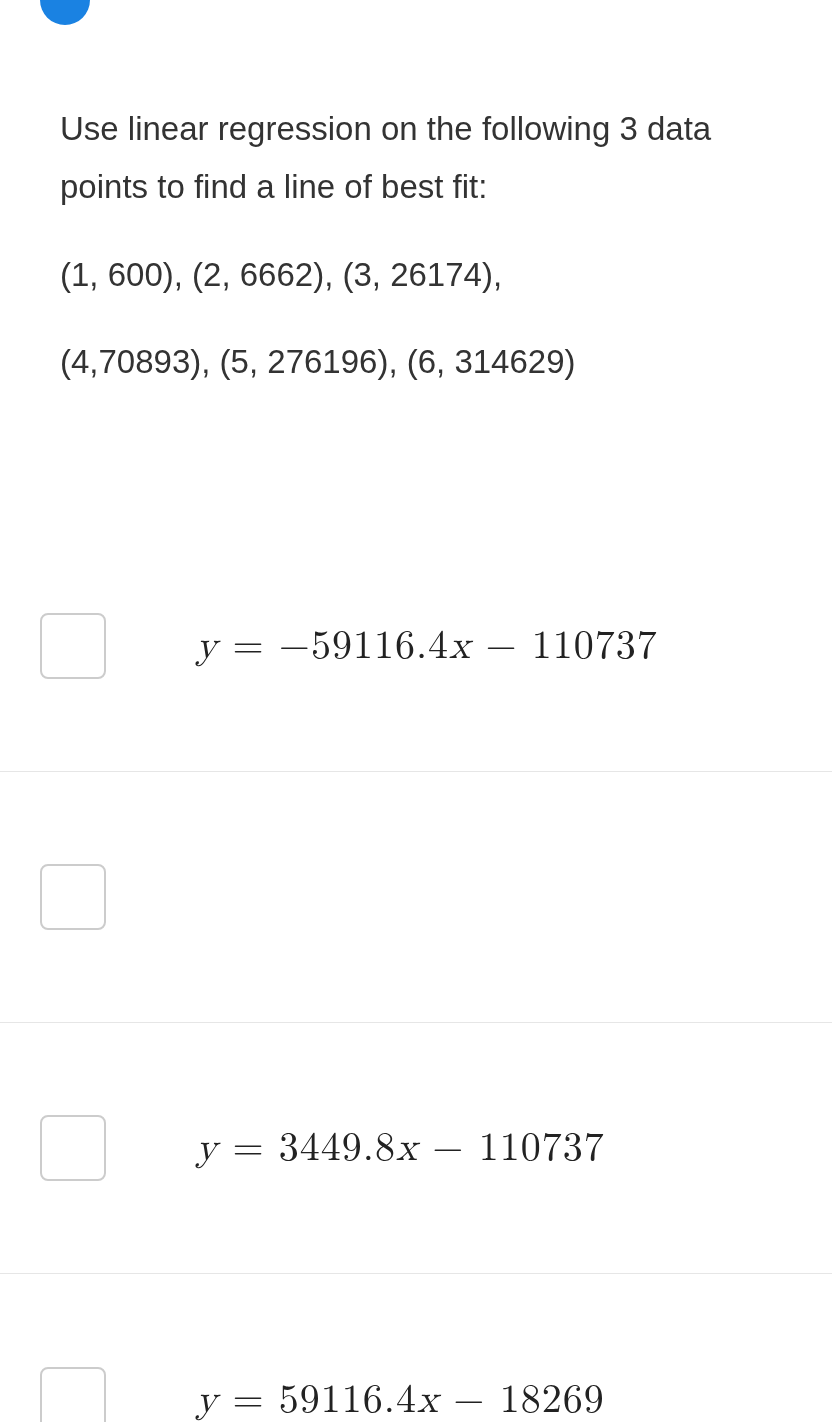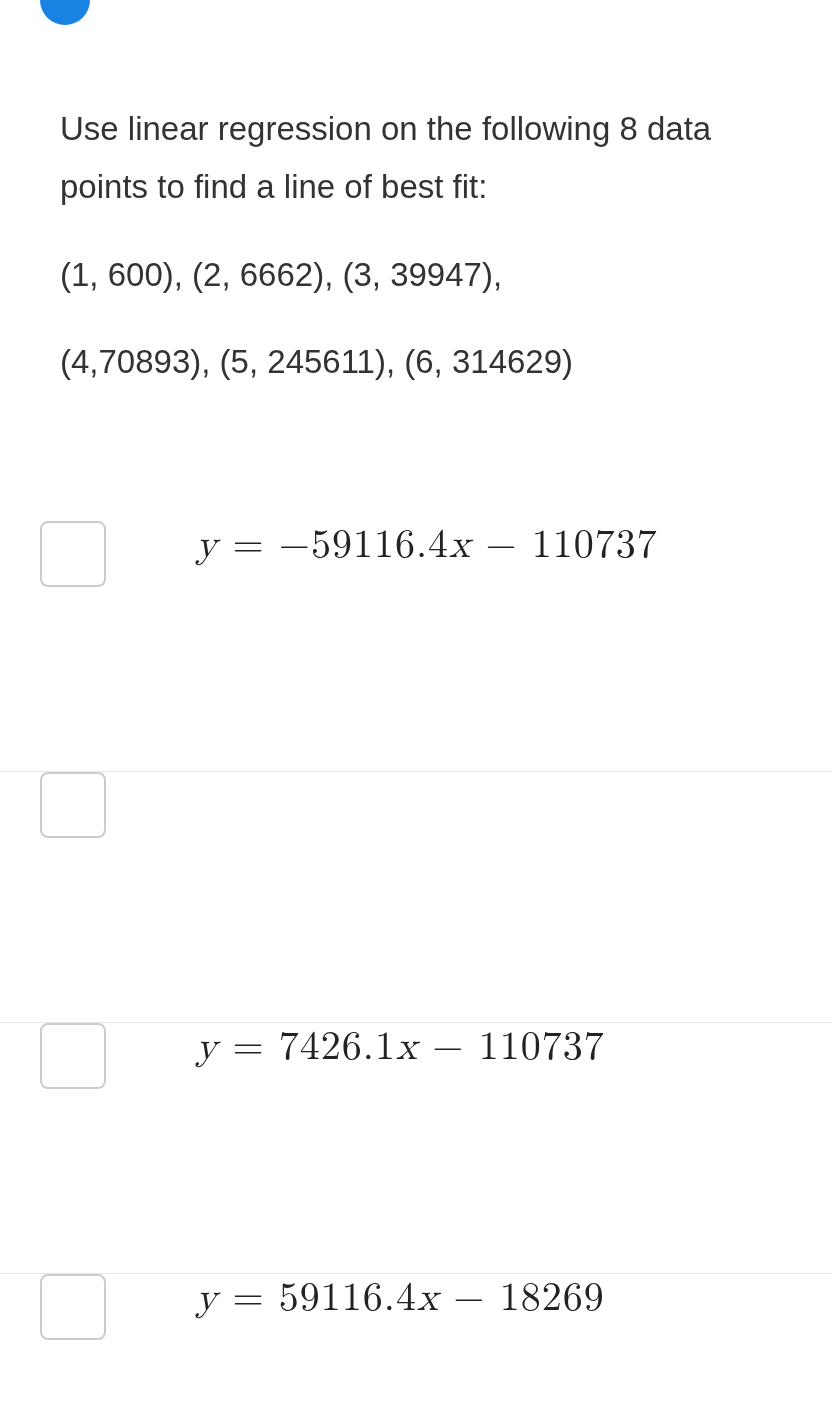--- a/index.html
+++ b/index.html
@@ -29,21 +29,21 @@
     line-height: 1.75;
     color: #333;
     font-weight: 400;
     margin-bottom: 30px;
   }
   .options {
     margin-top: 130px;
   }
   .option-row {
     display: flex;
-    align-items: flex-start;
+    align-items: center;
     padding: 0 8px 0 40px;
     height: 251px;
     border-bottom: 1px solid #e6e6e6;
   }
   .option-row:first-child { border-top: none; }
   .checkbox {
     width: 66px;
     height: 66px;
     border: 2px solid #ccc;
     border-radius: 8px;
@@ -60,23 +60,23 @@
     white-space: nowrap;
   }
   .math .var { font-style: italic; }
 </style>
 </head>
 <body>
 
 <div class="badge"></div>
 
 <div class="question-block">
-  <p>Use linear regression on the following 8 data points to find a line of best fit:</p>
-  <p>(1, 600), (2, 6662), (3, 39947),</p>
-  <p>(4,70893), (5, 245611), (6, 314629)</p>
+  <p>Use linear regression on the following 3 data points to find a line of best fit:</p>
+  <p>(1, 600), (2, 6662), (3, 26174),</p>
+  <p>(4,70893), (5, 276196), (6, 314629)</p>
 </div>
 
 <div class="options">
 
   <div class="option-row">
     <div class="checkbox"></div>
     <div class="math">
       <span class="var">y</span>
       <span>=</span>
       <span>−59116.4</span><span class="var">x</span><span> − 110737</span>
@@ -85,21 +85,21 @@
 
   <div class="option-row">
     <div class="checkbox"></div>
   </div>
 
   <div class="option-row">
     <div class="checkbox"></div>
     <div class="math">
       <span class="var">y</span>
       <span>=</span>
-      <span>7426.1</span><span class="var">x</span><span> − 110737</span>
+      <span>3449.8</span><span class="var">x</span><span> − 110737</span>
     </div>
   </div>
 
   <div class="option-row" style="border-bottom:none;">
     <div class="checkbox"></div>
     <div class="math">
       <span class="var">y</span>
       <span>=</span>
       <span>59116.4</span><span class="var">x</span><span> − 18269</span>
     </div>

